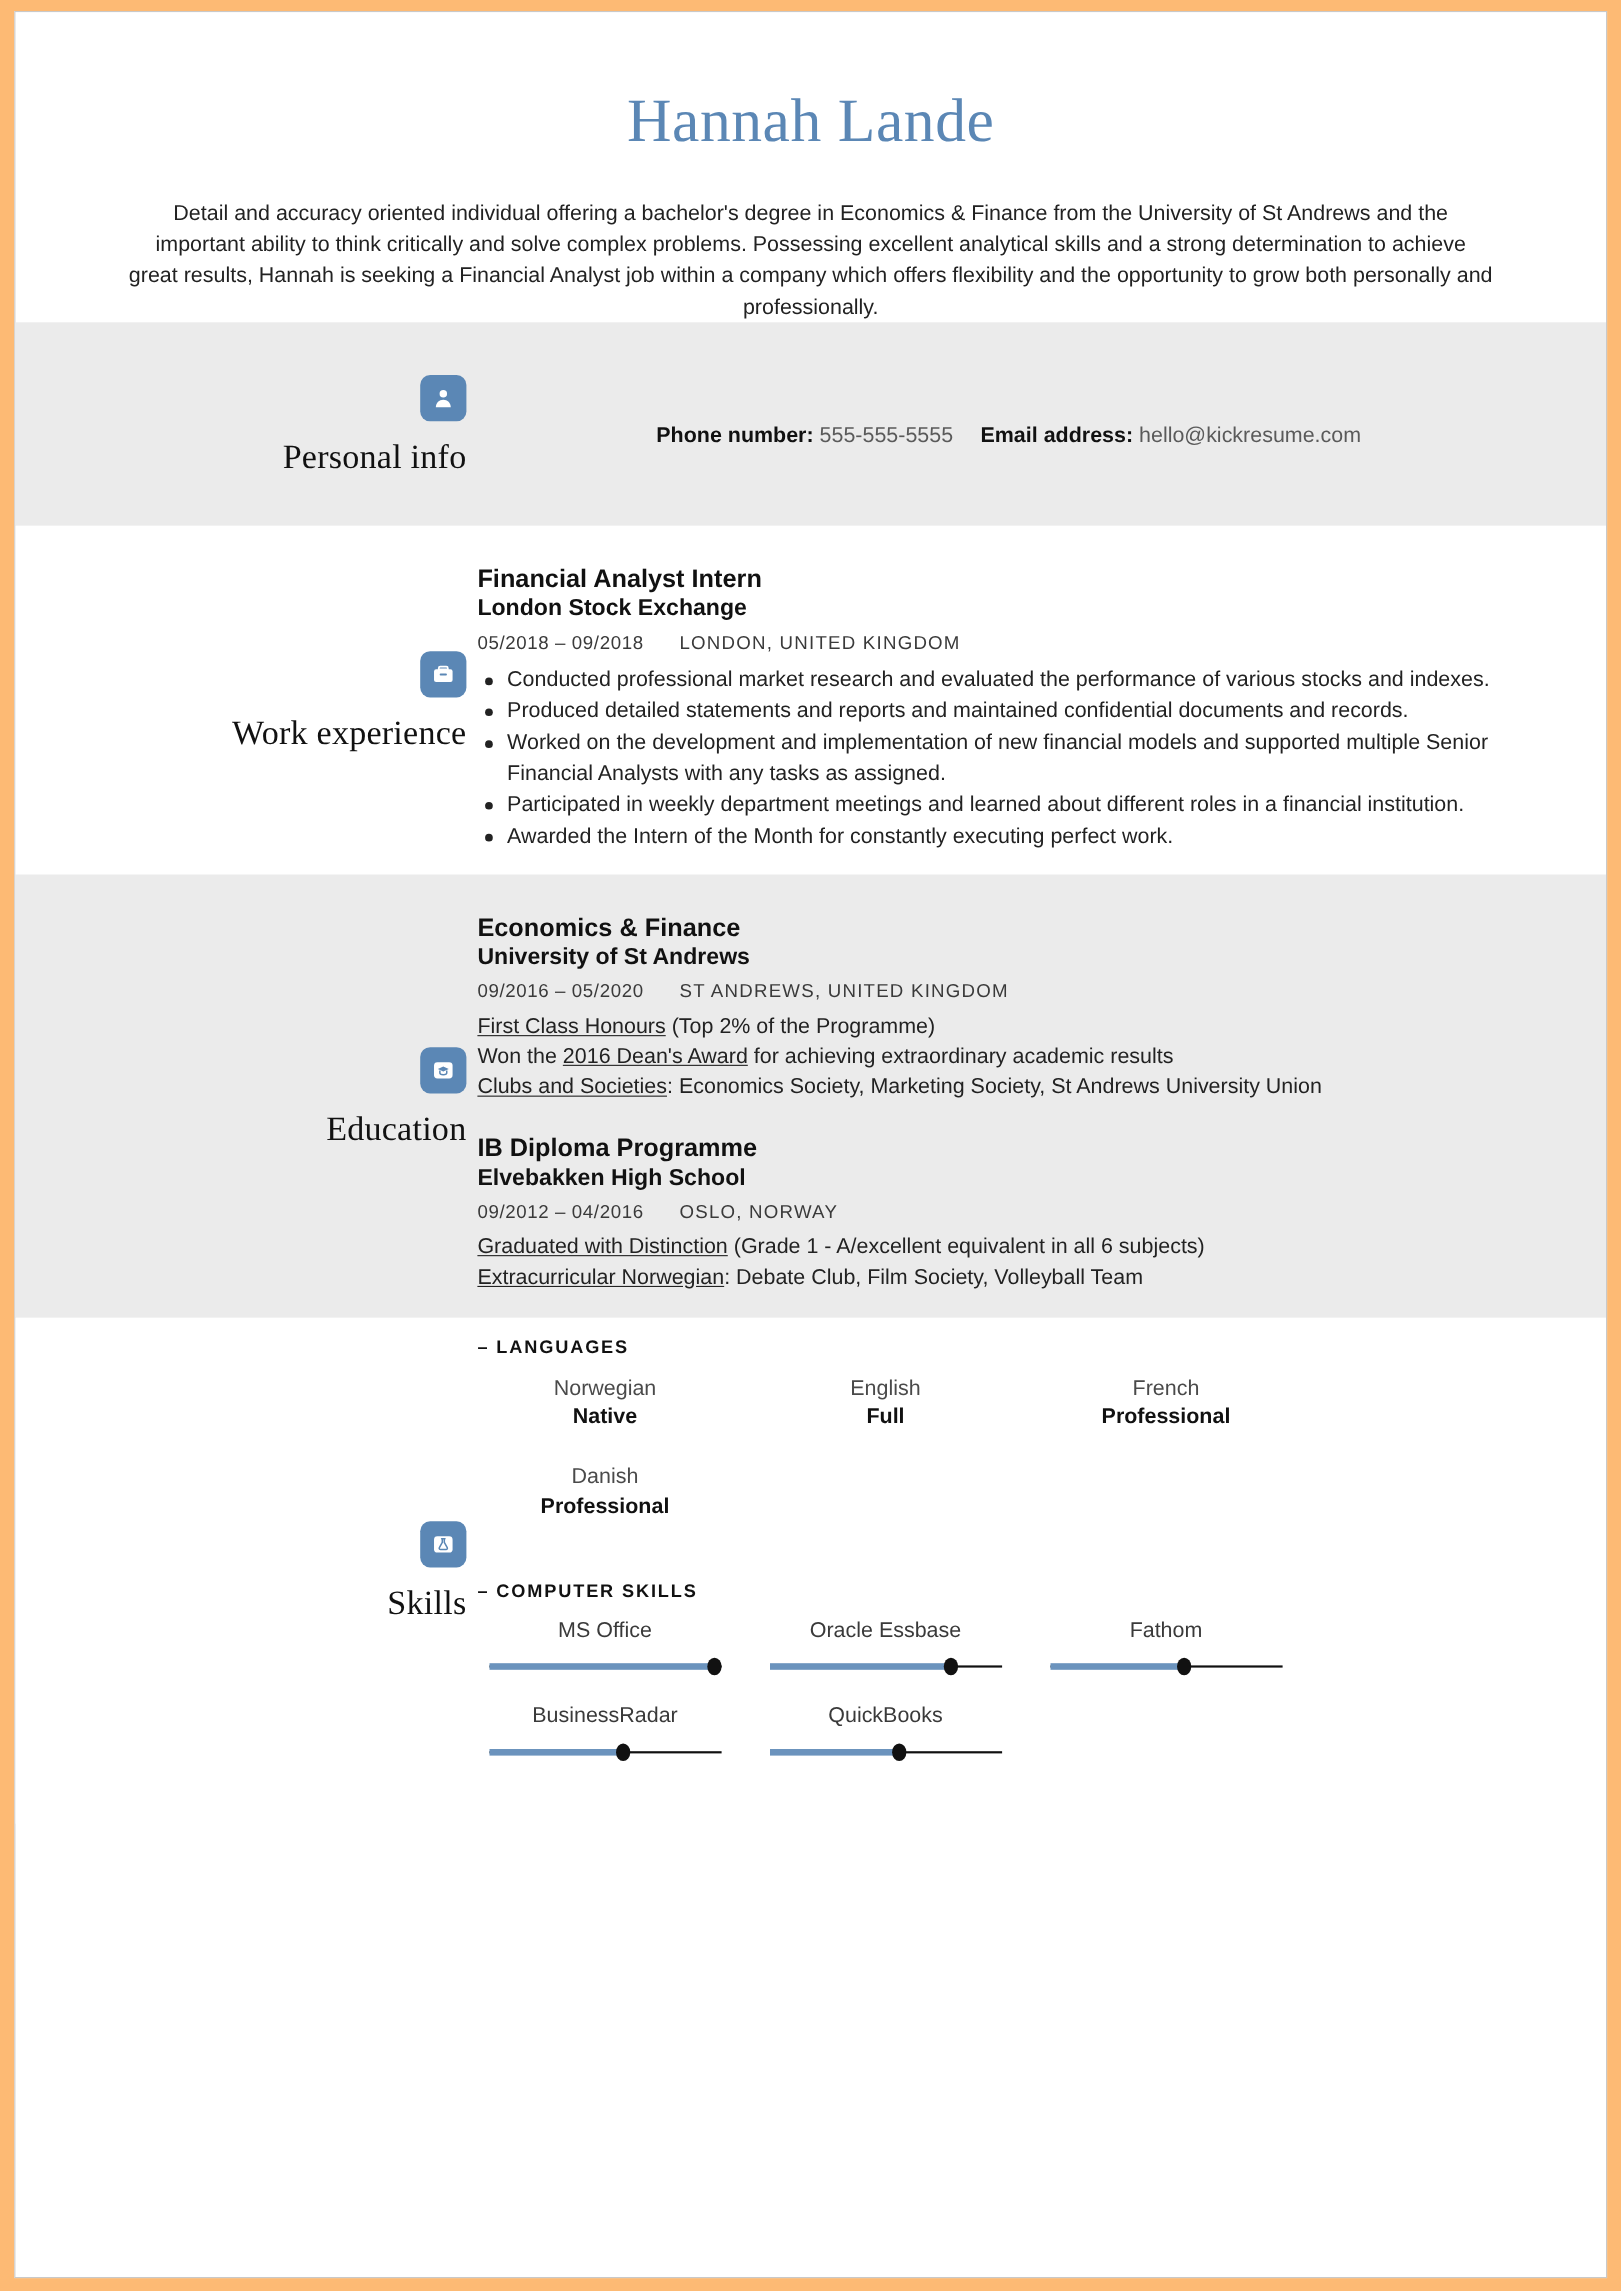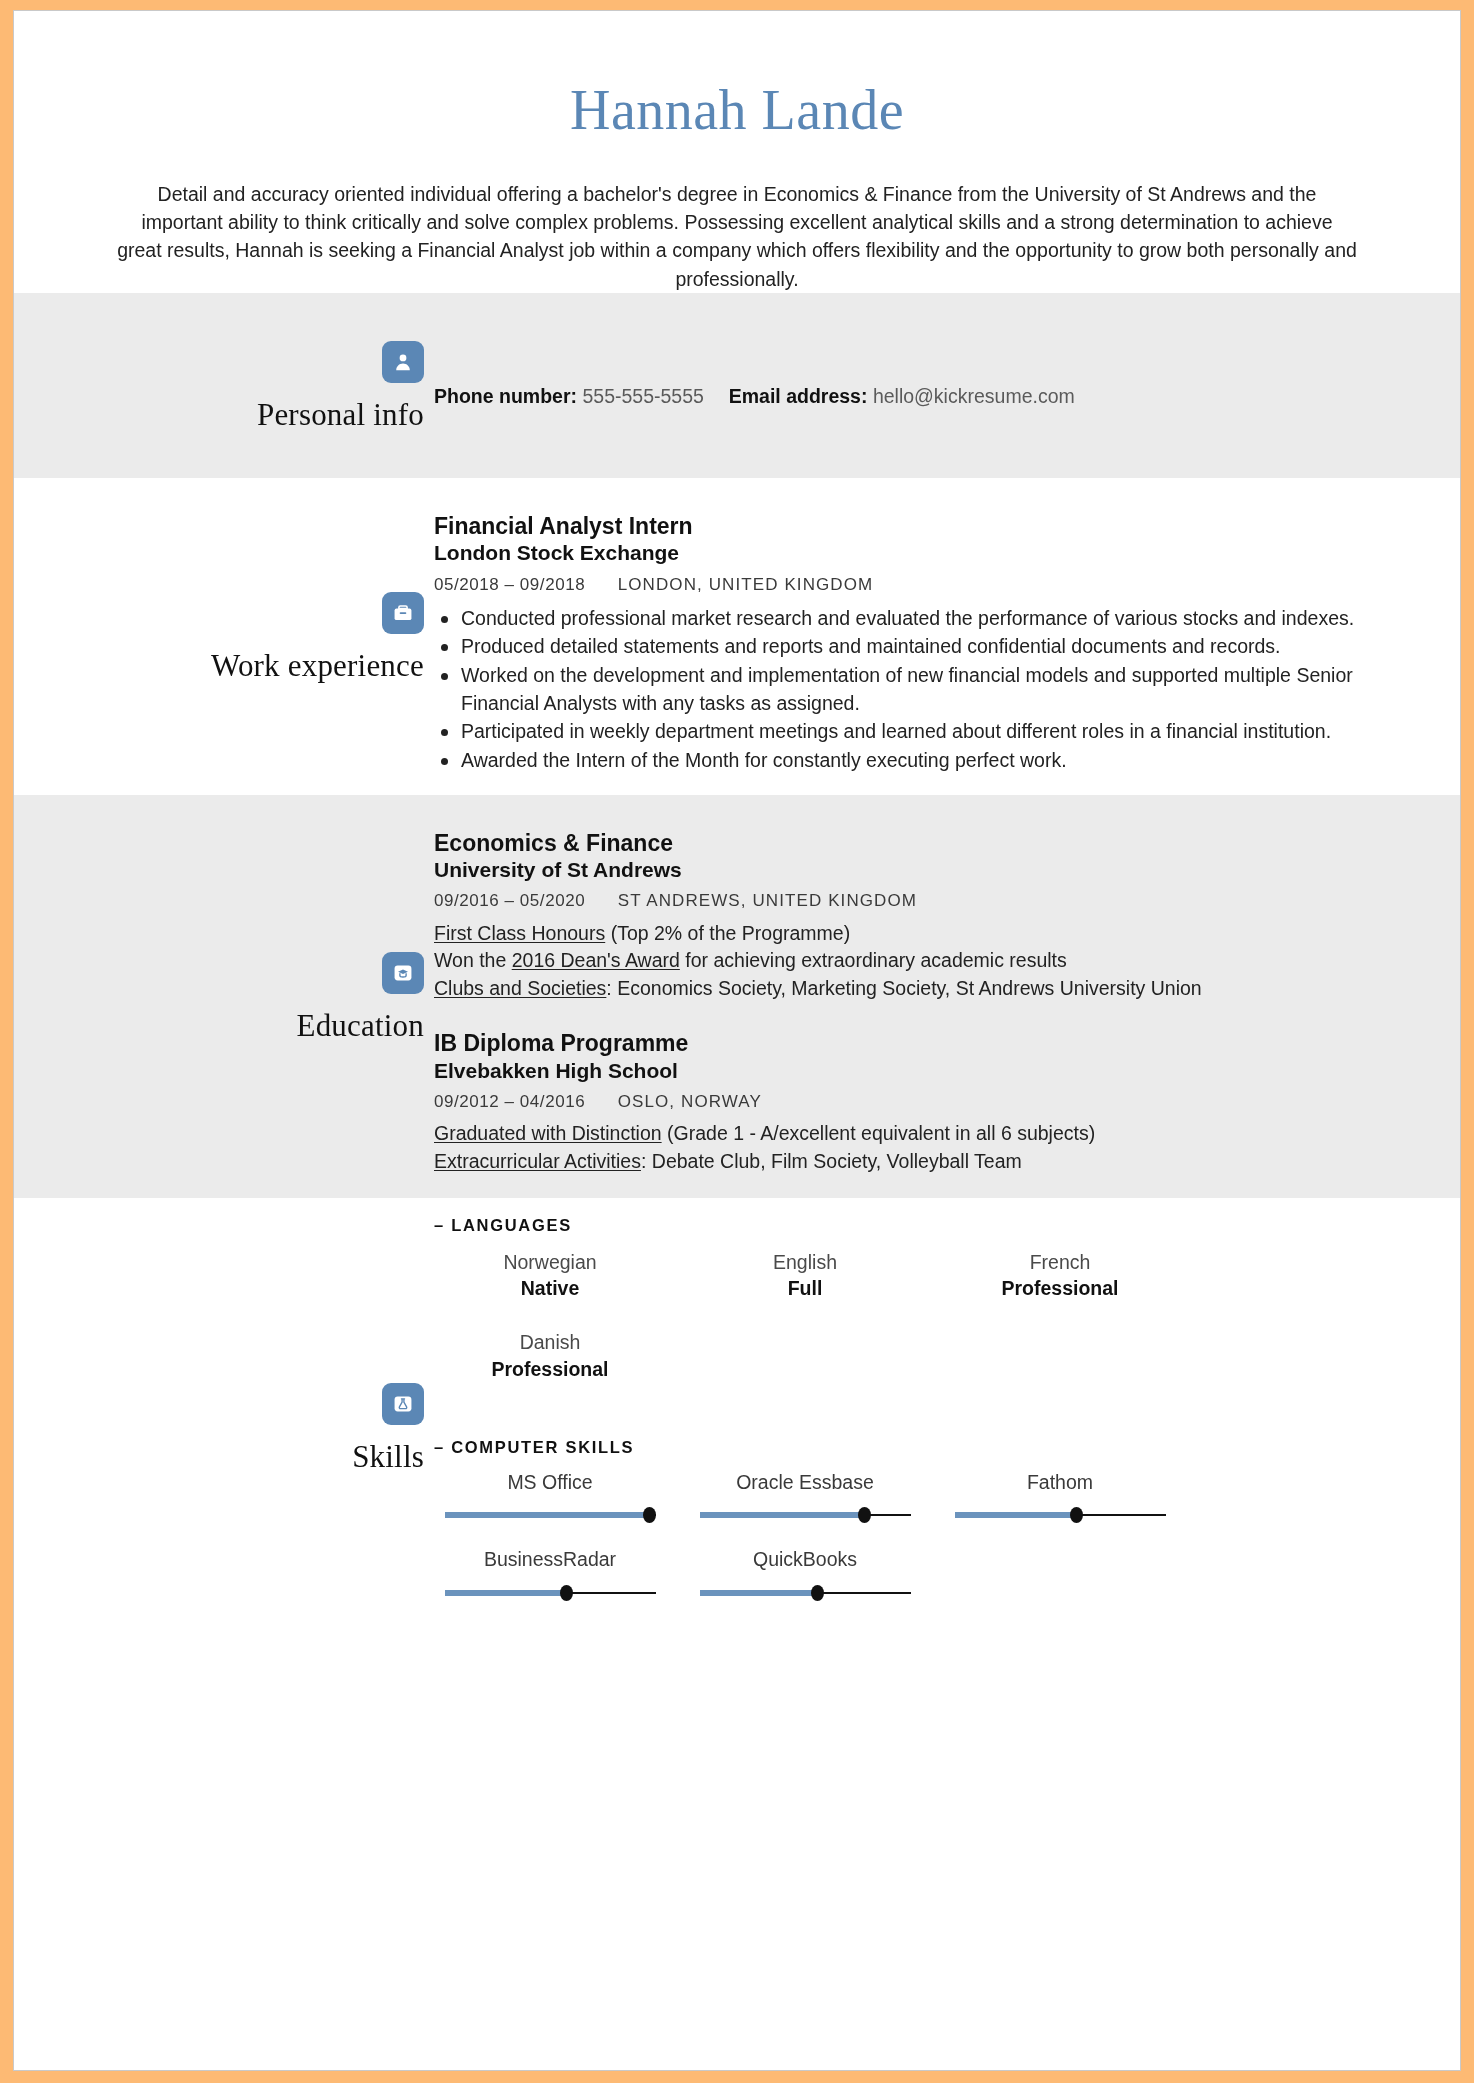--- a/index.html
+++ b/index.html
@@ -70,20 +70,21 @@
     flex: 0 0 420px;
     display: flex;
     flex-direction: column;
     align-items: flex-end;
     justify-content: center;
     padding: 0 10px;
   }
   .sec-right {
     flex: 1 1 auto;
     padding-right: 60px;
+    justify-content: center;
   }
 
   .sec-icon {
     width: 42px; height: 42px;
     border-radius: 9px;
     background: #5b87b5;
     display: flex;
     align-items: center;
     justify-content: center;
     margin-bottom: 16px;
@@ -353,21 +354,21 @@
         <div class="entry-meta">
           <span>09/2012 – 04/2016</span>
           <span class="meta-gap"></span>
           <span class="meta-loc">OSLO, NORWAY</span>
         </div>
         <div style="margin-top:7px;">
           <div class="detail-line">
             <span></span><u>Graduated with Distinction</u><span> (Grade 1 - A/excellent equivalent in all 6 subjects)</span>
           </div>
           <div class="detail-line">
-            <span></span><u>Extracurricular Activities</u><span>: Debate Club, Film Society, Volleyball Team</span>
+            <span></span><u>Extracurricular Norwegian</u><span>: Debate Club, Film Society, Volleyball Team</span>
           </div>
         </div>
       </div>
 
     </div>
   </div>
 
   <div class="section plain" id="sec-skills">
     <div class="sec-left">
       <div class="sec-icon" style="background: rgb(91, 135, 181);">

